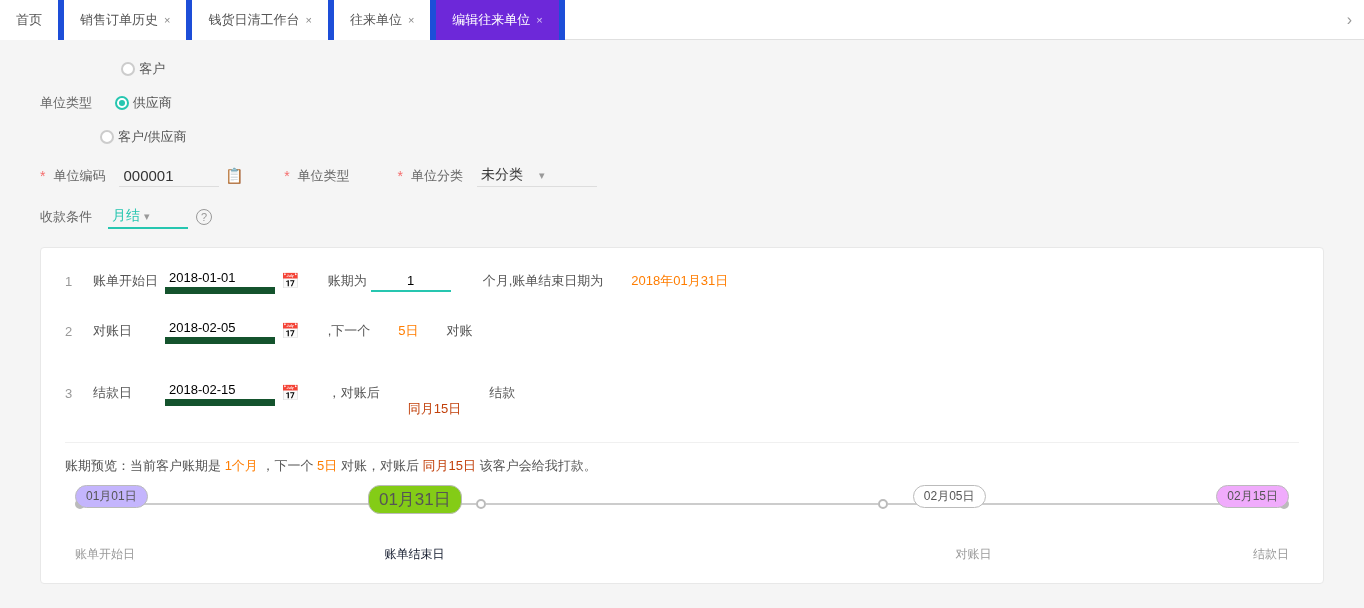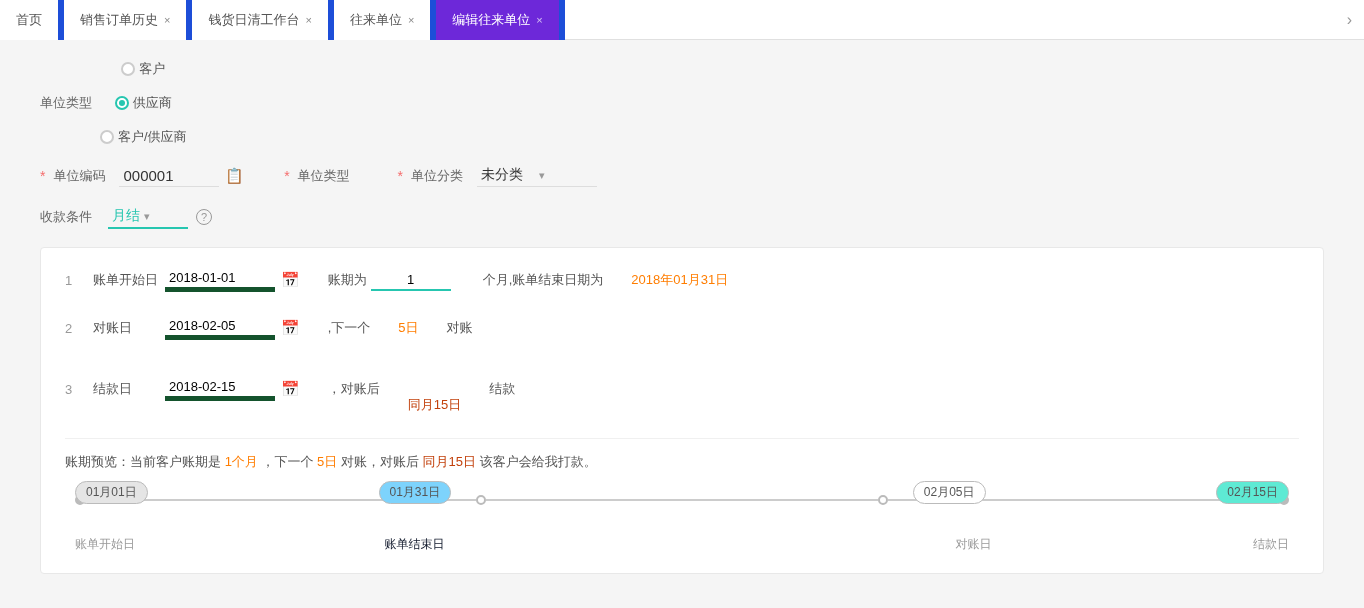--- a/index.html
+++ b/index.html
@@ -208,21 +208,21 @@
       color: #555;
       font-size: 13px;
     }
     .date-field {
       display: flex;
       align-items: center;
       gap: 6px;
     }
     .date-val {
       border: none;
-      border-bottom: 5px solid #14532d;
+      border-bottom: 7px solid #14532d;
       outline: none;
       padding: 2px 4px;
       font-size: 13px;
       width: 110px;
       background: transparent;
     }
     .period-input {
       border: none;
       border-bottom: 2px solid #26c6b0;
       outline: none;
@@ -378,30 +378,30 @@
           <div style="flex:1;height:2px;background:#ccc;"></div>
           <div style="width:10px;height:10px;border-radius:50%;background:#fff;border:2px solid #bbb;flex-shrink:0;"></div>
           <div style="flex:1;height:2px;background:#ccc;"></div>
           <div style="width:10px;height:10px;border-radius:50%;background:#fff;border:2px solid #bbb;flex-shrink:0;"></div>
           <div style="flex:1;height:2px;background:#ccc;"></div>
           <div style="width:10px;height:10px;border-radius:50%;background:#bbb;border:2px solid #bbb;flex-shrink:0;"></div>
         </div>
 
         <div style="display:flex; align-items:flex-start; width:100%; margin-top:-24px;">
           <div style="display:flex;flex-direction:column;align-items:center;flex-shrink:0;">
-            <div style="border:1px solid #bbb;border-radius:12px;padding:2px 10px;font-size:12px;color:#555;background:#e5e5e5;white-space:nowrap;margin-bottom:28px;">01月01日</div>
+            <div style="border:1px solid #bbb;border-radius:12px;padding:2px 10px;font-size:12px;color:#555;background:#c4b5fd;white-space:nowrap;margin-bottom:28px;">01月01日</div>
           </div>
           <div style="flex:1;display:flex;flex-direction:column;align-items:center;">
-            <div style="border:1px solid #bbb;border-radius:12px;padding:2px 10px;font-size:12px;color:#555;background:#7dd3fc;white-space:nowrap;margin-bottom:28px;">01月31日</div>
+            <div style="border:1px solid #bbb;border-radius:12px;padding:2px 10px;font-size:17px;color:#555;background:#84cc16;white-space:nowrap;margin-bottom:28px;">01月31日</div>
           </div>
           <div style="flex:1;display:flex;flex-direction:column;align-items:center;">
             <div style="border:1px solid #bbb;border-radius:12px;padding:2px 10px;font-size:12px;color:#555;background:#fff;white-space:nowrap;margin-bottom:28px;">02月05日</div>
           </div>
           <div style="display:flex;flex-direction:column;align-items:center;flex-shrink:0;">
-            <div style="border:1px solid #bbb;border-radius:12px;padding:2px 10px;font-size:12px;color:#555;background:#5eead4;white-space:nowrap;margin-bottom:28px;">02月15日</div>
+            <div style="border:1px solid #bbb;border-radius:12px;padding:2px 10px;font-size:12px;color:#555;background:#f0abfc;white-space:nowrap;margin-bottom:28px;">02月15日</div>
           </div>
         </div>
 
         <div style="display:flex; align-items:flex-start; width:100%; margin-top:4px;">
           <div style="display:flex;flex-direction:column;align-items:center;flex-shrink:0;">
             <span style="font-size:12px;color:#999;white-space:nowrap;">账单开始日</span>
           </div>
           <div style="flex:1;display:flex;flex-direction:column;align-items:center;">
             <span style="font-size:12px;color:#0f172a;white-space:nowrap;text-align:center;">账单结束日</span>
           </div>

